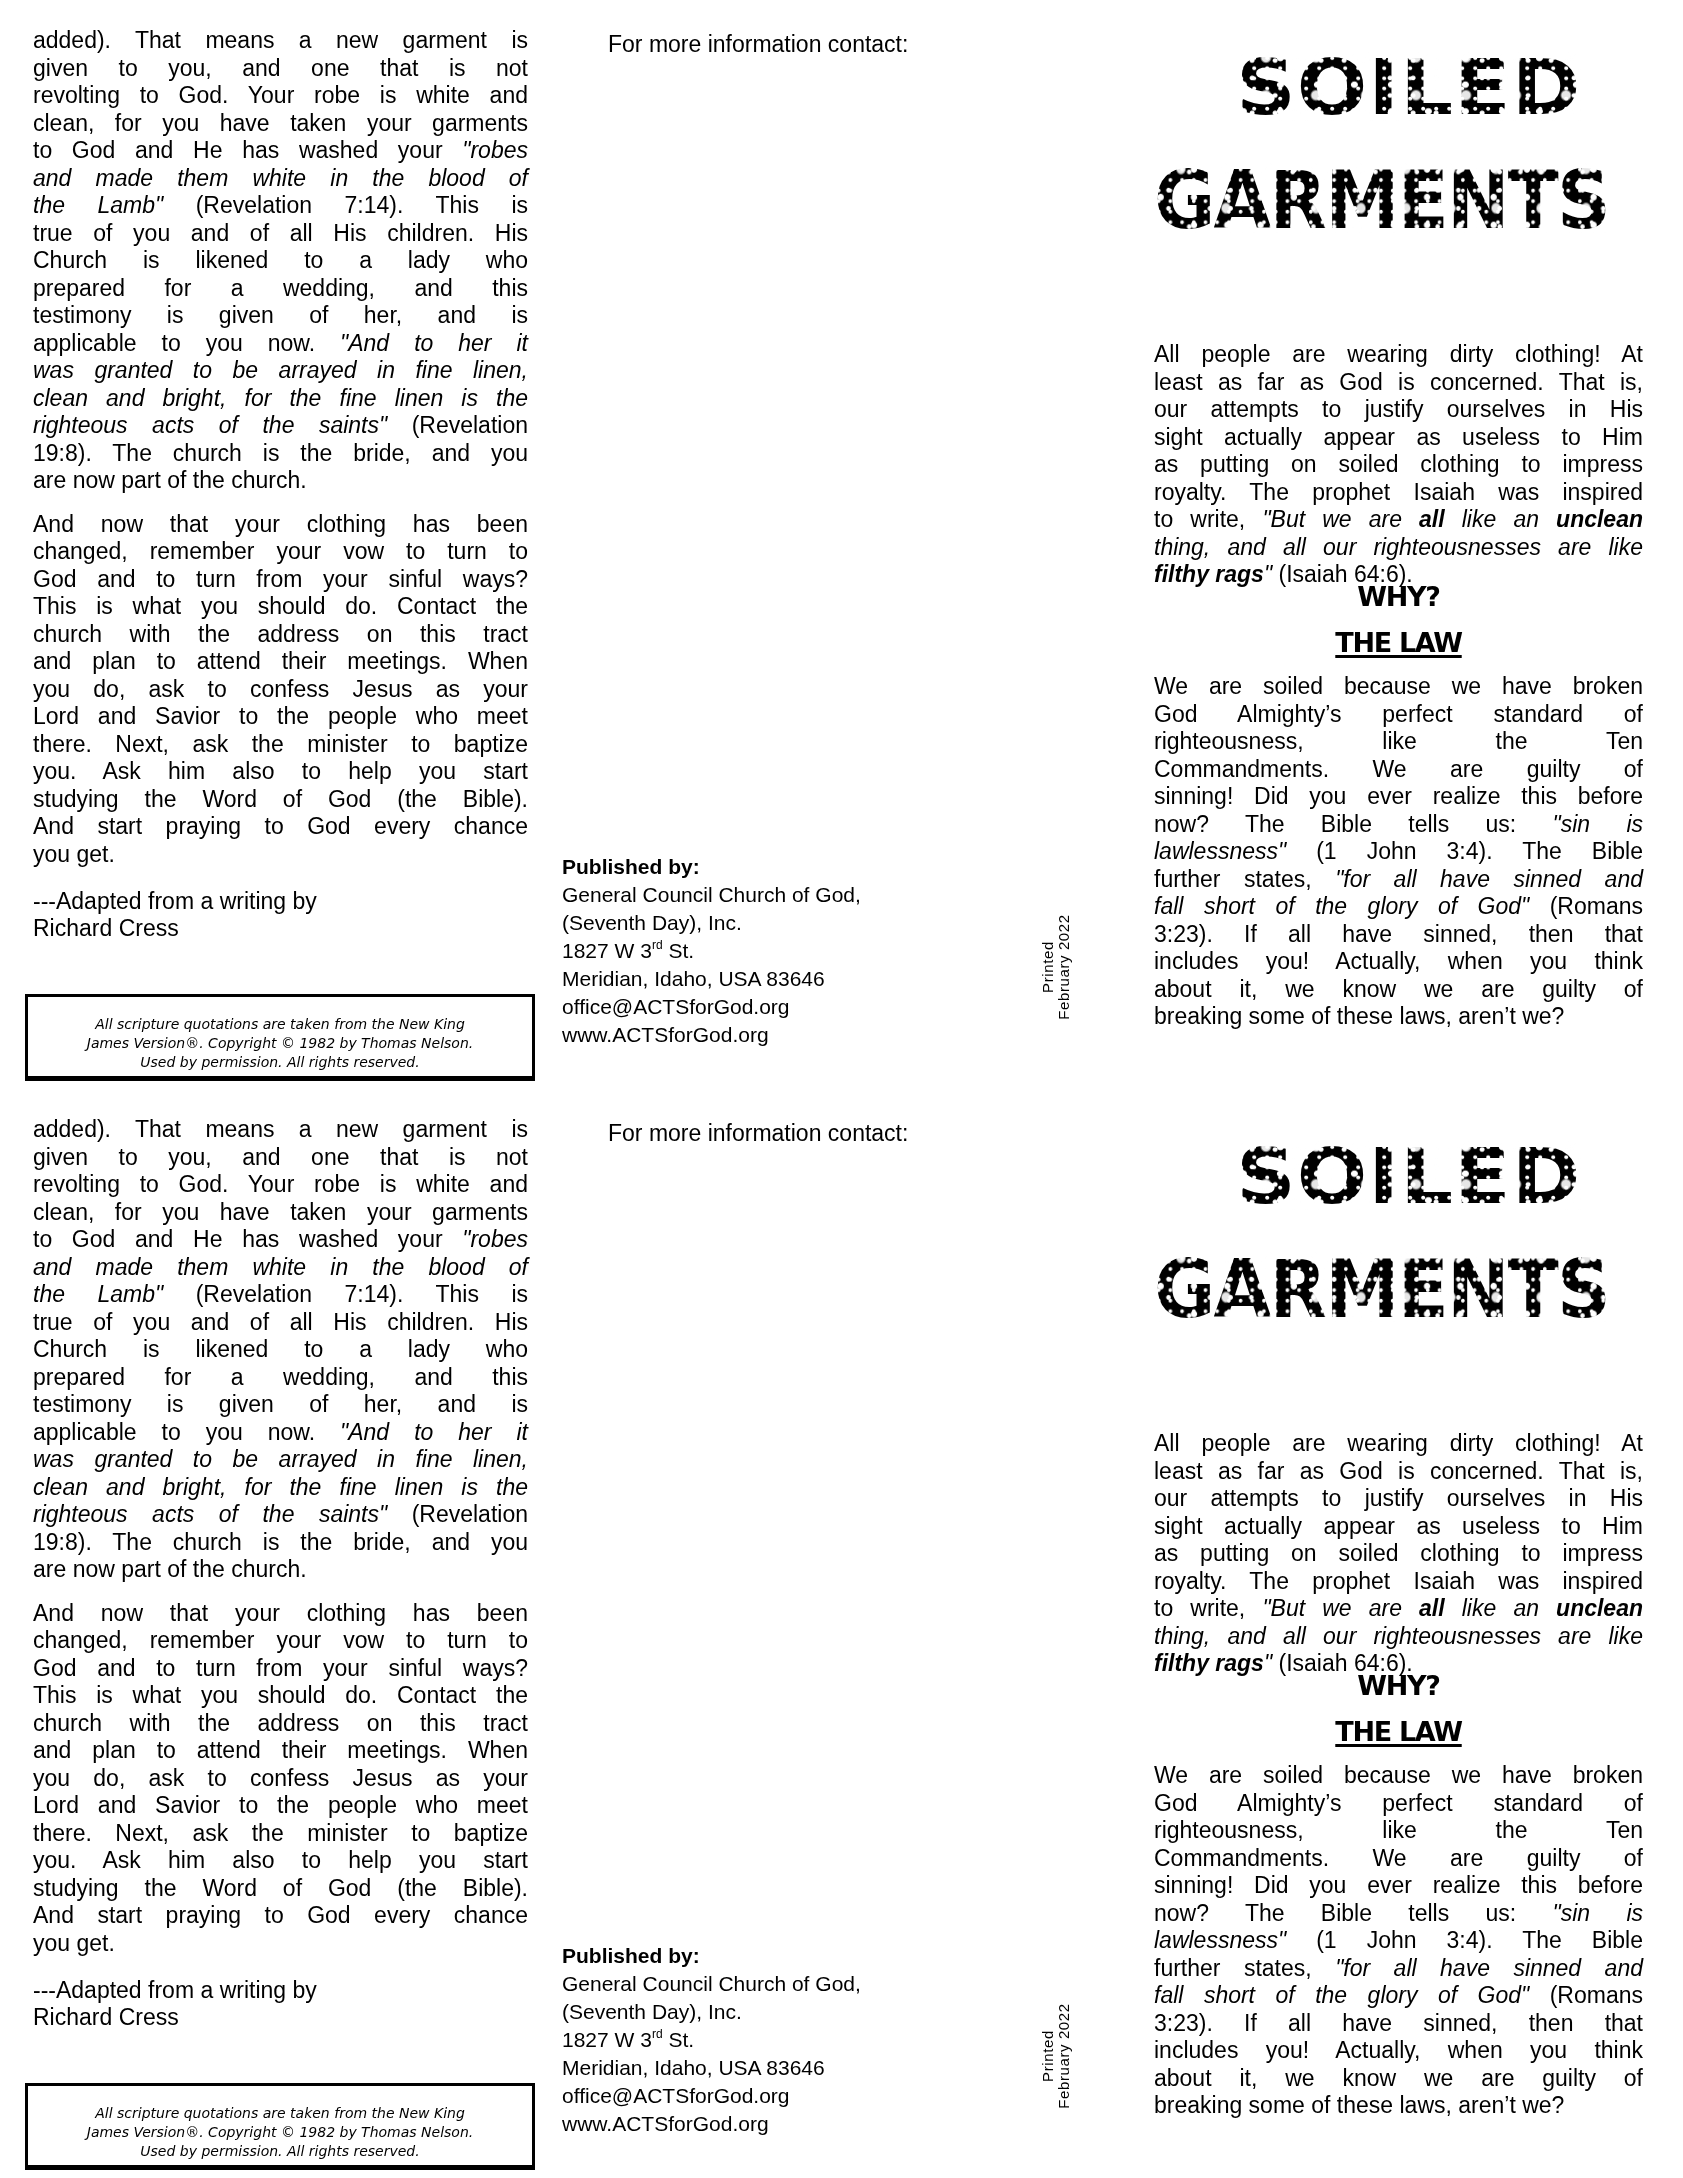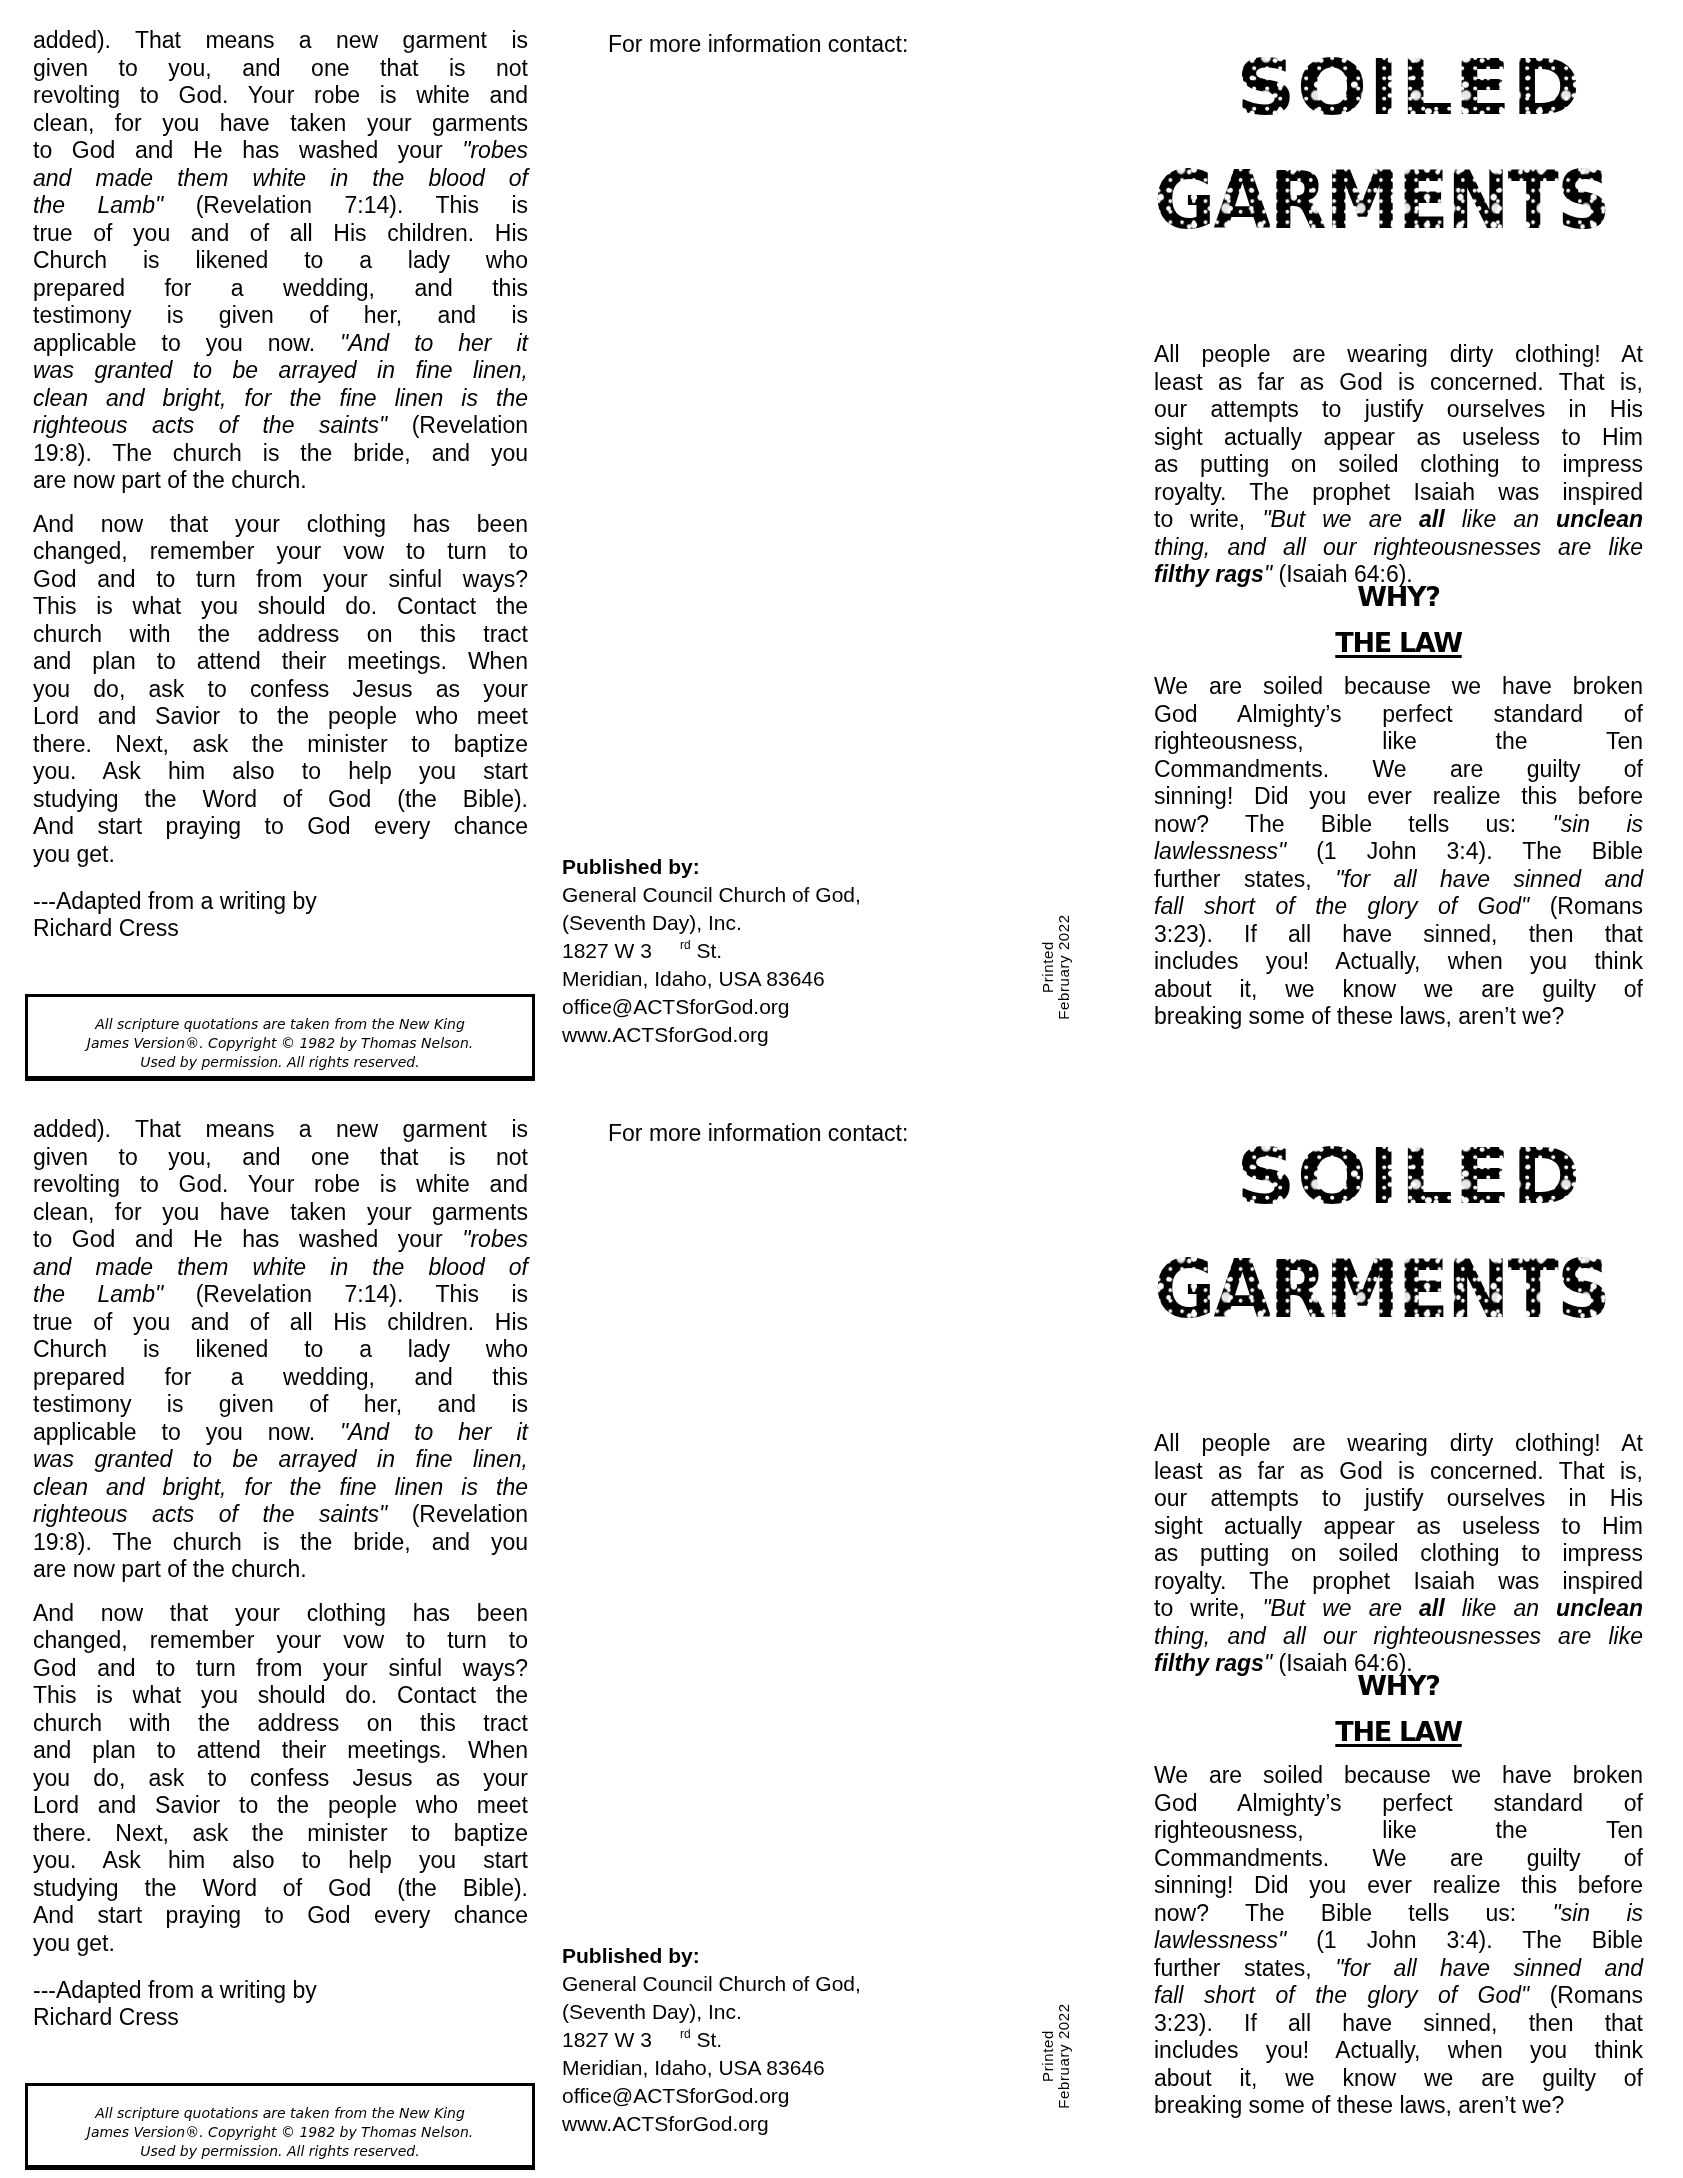--- a/index.html
+++ b/index.html
@@ -28,21 +28,21 @@
                    line-height: 19px; text-align: center; padding-top: 18px; box-sizing: content-box; }
   .copyright-box div { white-space: nowrap; }
 
   .contact-label { position: absolute; left: 594px; top: 30px; font-family: "Liberation Sans", sans-serif;
                    font-size: 23px; line-height: 28px; white-space: nowrap; margin-left: 14px; }
 
   .publisher { position: absolute; left: 562px; top: 853px; font-family: "Liberation Sans", sans-serif;
                font-size: 21px; line-height: 28px; }
   .publisher div { white-space: nowrap; }
   .publisher .pub-head { font-weight: bold; }
-  .publisher sup { font-size: 12px; vertical-align: 9px; line-height: 0; margin-left: 28px; }
+  .publisher sup { font-size: 12px; vertical-align: 9px; line-height: 0; }
 
   .printed { position: absolute; left: 992px; top: 945px; width: 139px; height: 44px;
              transform: rotate(-90deg); transform-origin: center center;
              font-family: "Liberation Sans", sans-serif; font-size: 15px; line-height: 16px; text-align: center; }
   .printed div { white-space: nowrap; letter-spacing: 0.6px; }
 
   .title { position: absolute; font-family: "DejaVu Sans", sans-serif; font-weight: bold;
            color: #000; white-space: nowrap; line-height: 1; }
   .title-word { position: relative; display: inline-block; }
   .title-word .speckle { position: absolute; inset: 0; pointer-events: none;

